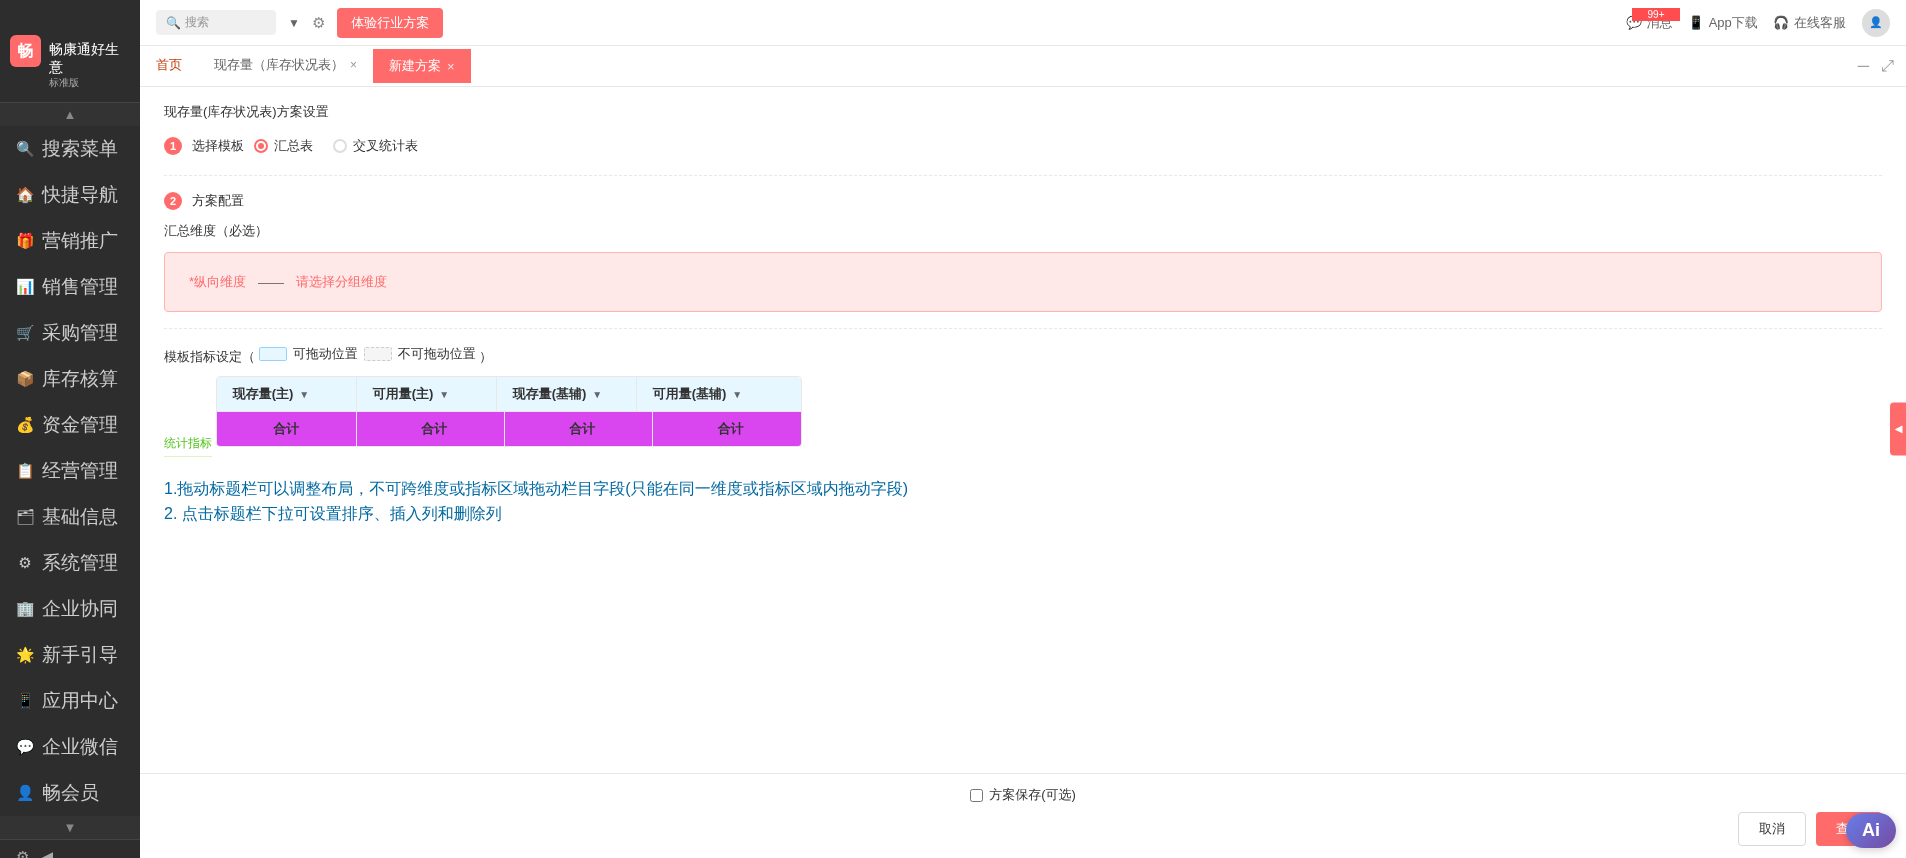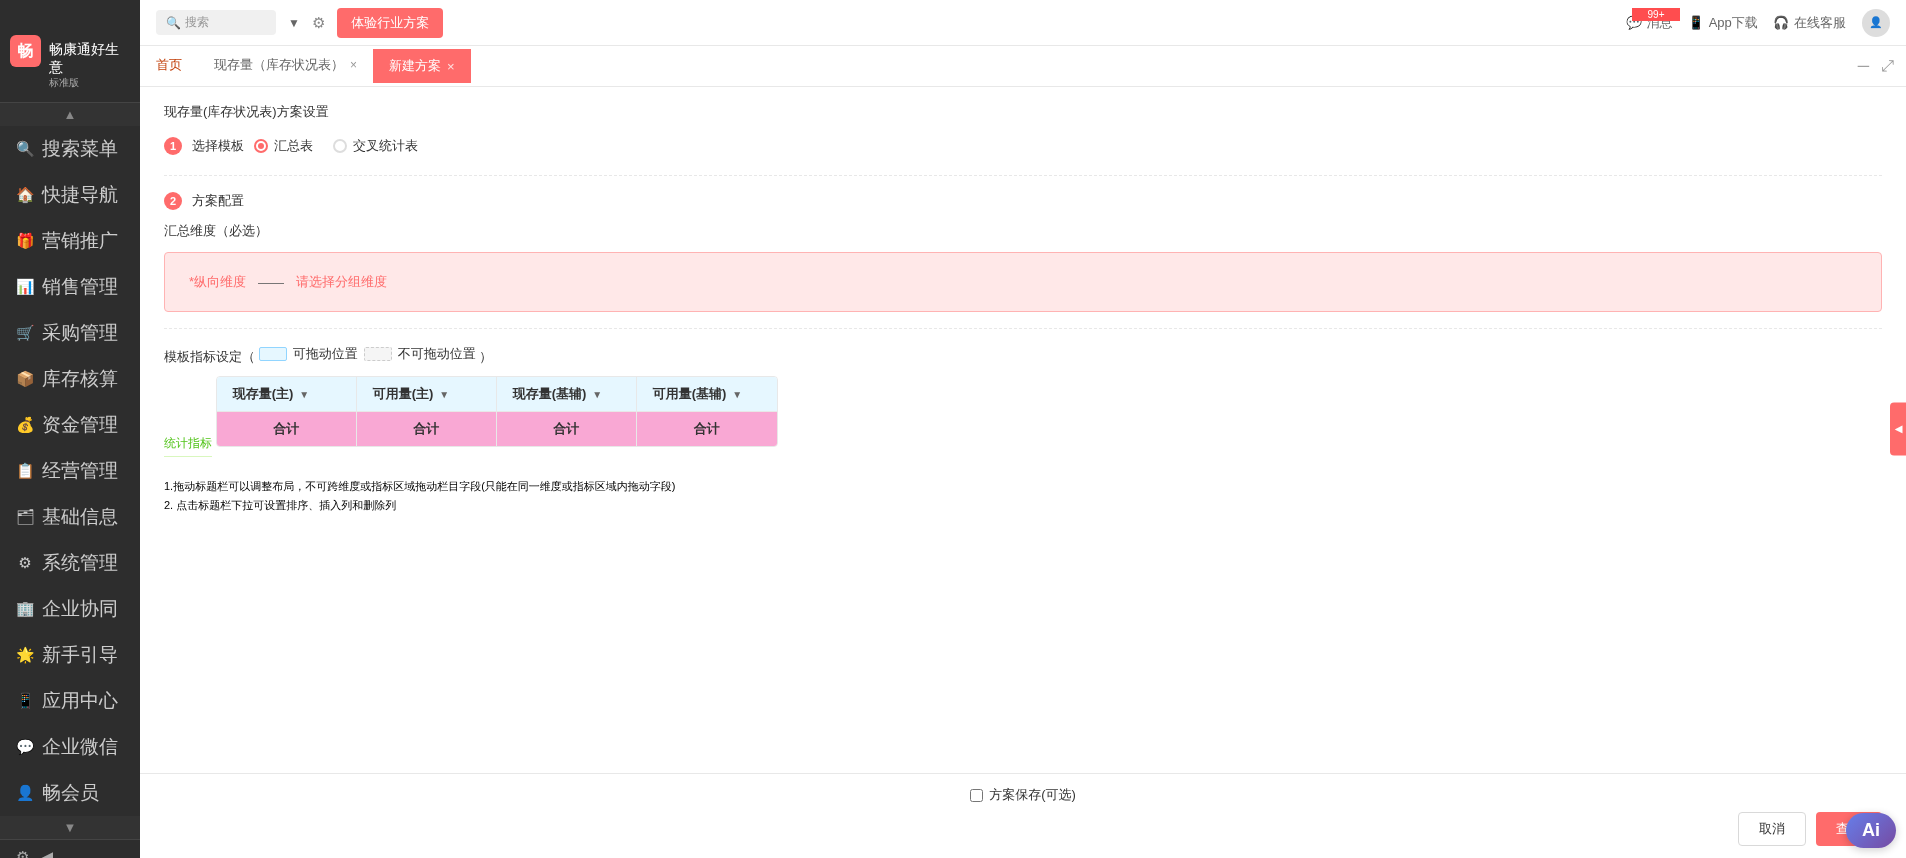--- a/index.html
+++ b/index.html
@@ -225,34 +225,34 @@
       padding: 8px 16px;
       font-size: 13px;
       color: #333;
       border-right: 1px solid #e8e8e8;
       display: flex; align-items: center; gap: 6px;
       min-width: 140px;
     }
     .metrics-th:last-child { border-right: none; text-align: center; }
     .metrics-th .chevron { color: #666; font-size: 10px; cursor: pointer; }
     .metrics-table-row {
-      display: flex; background: #f9a8d4; border-top: 1px solid #e8e8e8;
+      display: flex; background: #d946ef; border-top: 1px solid #e8e8e8; gap: 8px;
     }
     .metrics-td {
       padding: 8px 16px;
       font-size: 13px;
       color: #333;
       border-right: 1px solid #e8e8e8;
       min-width: 140px;
       text-align: center;
     }
     .metrics-td:last-child { border-right: none; }
 
     
-    .tips { color: #000000; font-size: 11px; margin-top: 16px; }
+    .tips { color: #0369a1; font-size: 16px; margin-top: 16px; }
     .tips p { margin-bottom: 4px; }
 
     
     .content-footer {
       border-top: 1px solid #e8e8e8;
       padding: 12px 24px;
       display: flex;
       align-items: center;
       gap: 8px;
       background: #fff;

